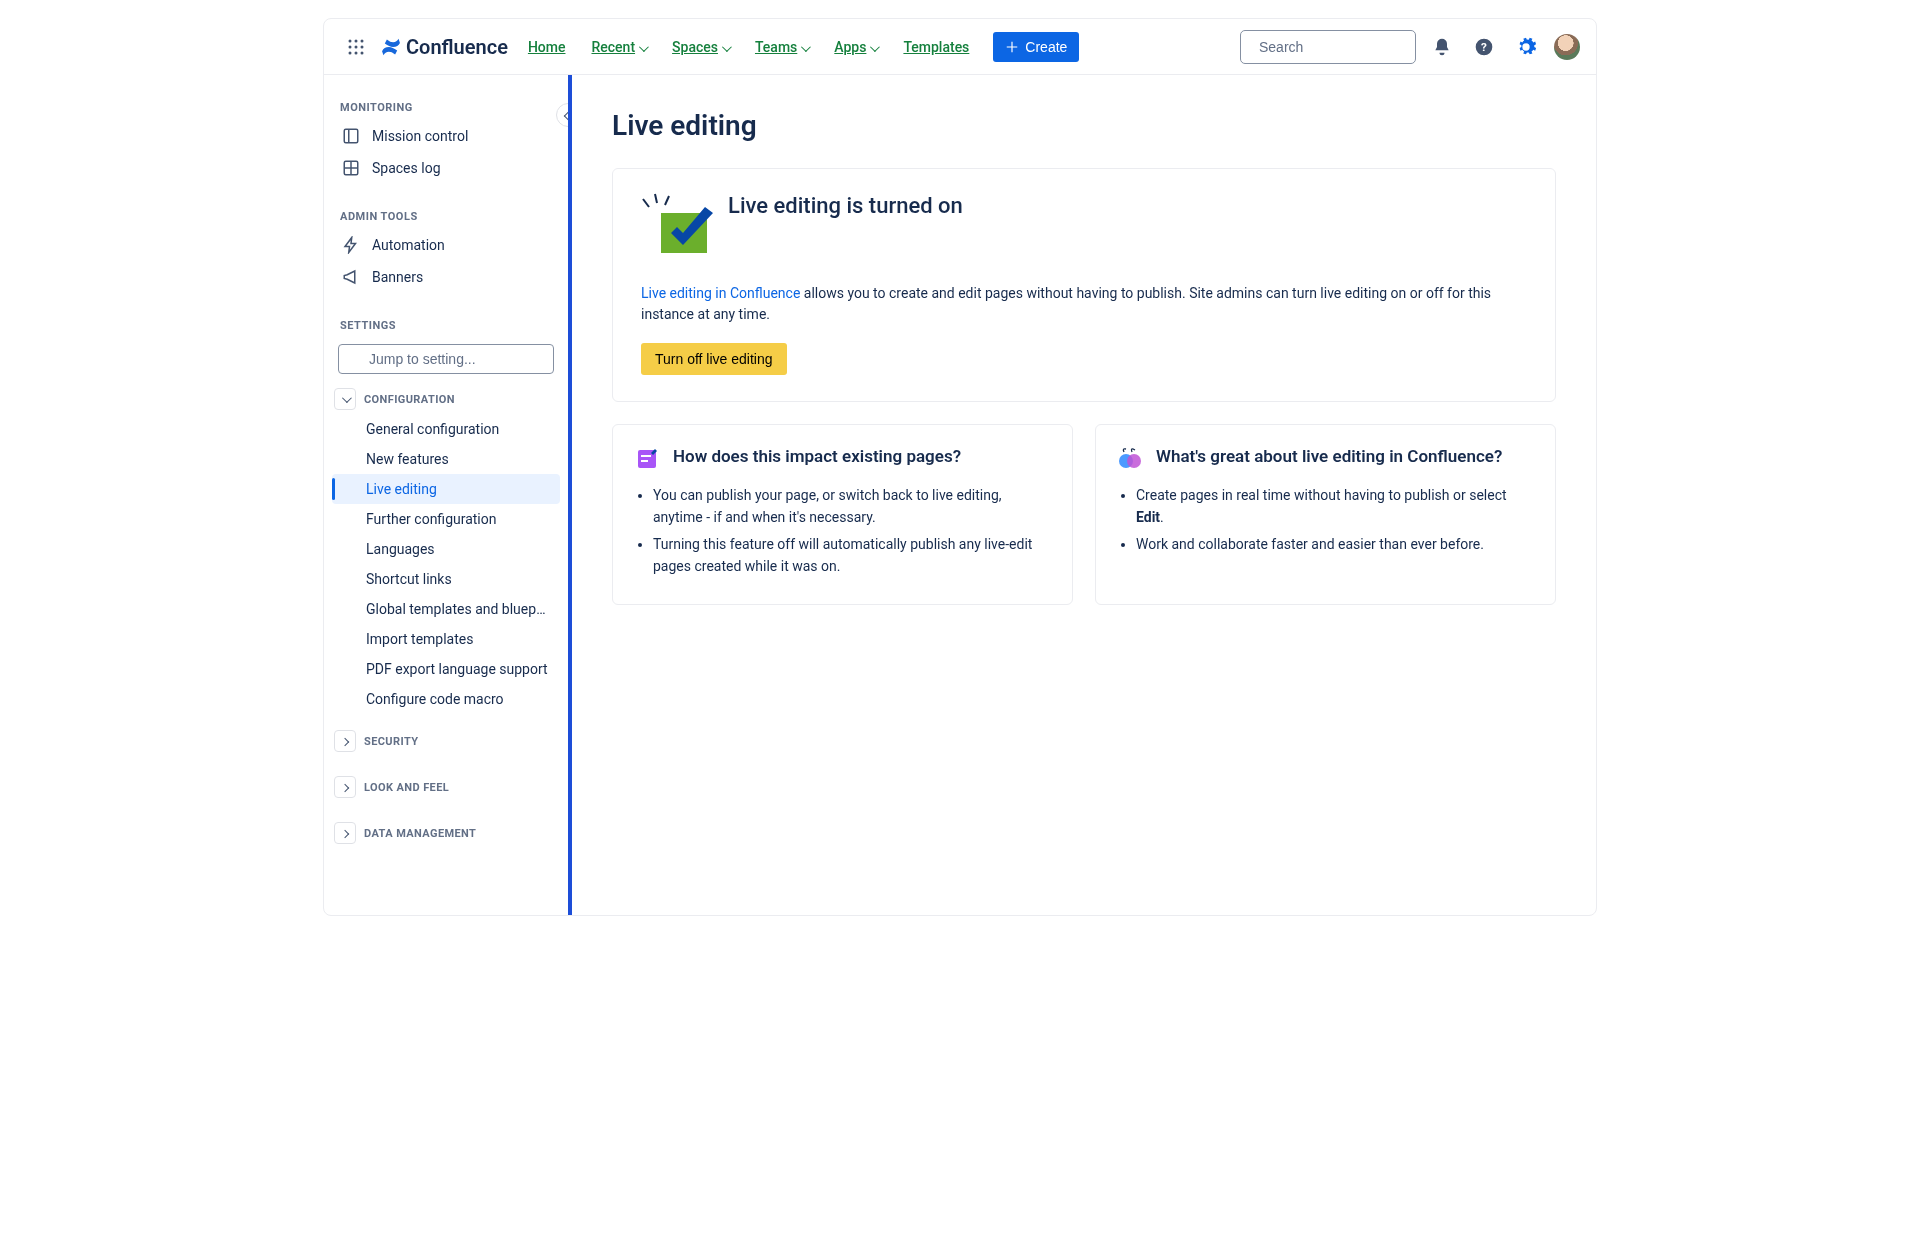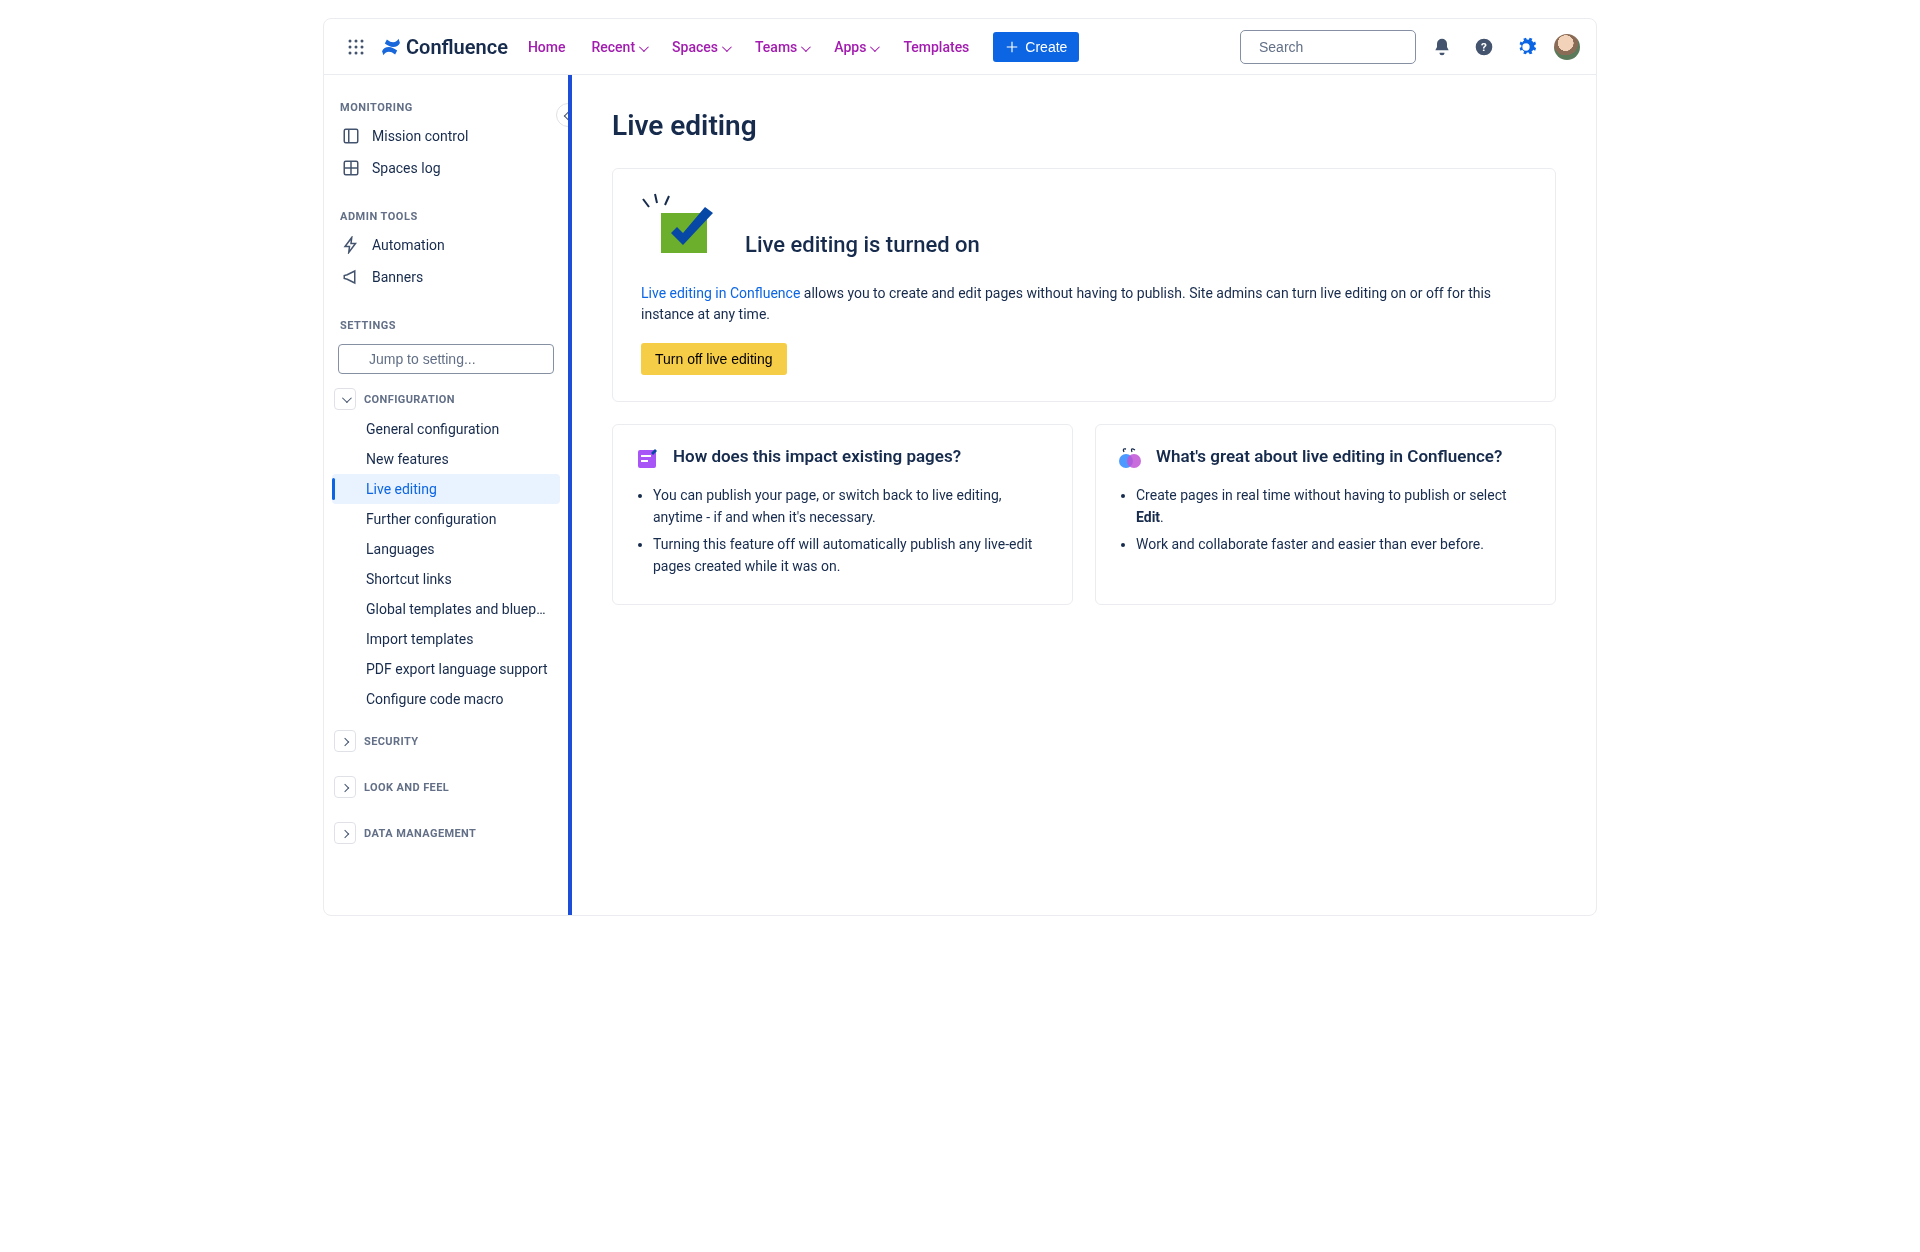--- a/index.html
+++ b/index.html
@@ -35,26 +35,27 @@
   .app-switcher svg { fill:#44546F; }
   .logo {
     display:flex; align-items:center; gap:4px;
     font-size: 20px; font-weight: 600; color:#172B4D;
     padding:0 4px 0 2px;
     cursor:pointer;
   }
   .logo svg { color:#1868DB; }
   .nav-item {
     padding: 6px 8px;
-    color:#a21caf;
+    color:#15803d;
     font-weight: 500;
     border-radius:4px;
     cursor:pointer;
     display:flex; align-items:center; gap:4px;
     margin: 0 2px;
+    text-decoration: underline;
   }
   .create-btn {
     background:#0C66E4;
     color:#fff;
     border:none;
     border-radius:3px;
     padding: 7px 12px;
     font-weight:500;
     font-size:14px;
     display:flex; align-items:center; gap:6px;
@@ -185,21 +186,21 @@
   .page-title {
     font-size:28px; font-weight:600; color:#172B4D;
     margin-bottom: 26px;
   }
   .card {
     border:1px solid #ebecf0;
     border-radius:6px;
     padding: 24px 28px 26px;
     background:#fff;
   }
-  .hero-row { display:flex; align-items:flex-end; gap:30px; margin-bottom:26px; }
+  .hero-row { display:flex; align-items:flex-start; gap:13px; margin-bottom:26px; }
   .hero-icon { width:74px; height:64px; position:relative; flex-shrink:0; }
   .hero-title { font-size:22px; font-weight:500; color:#172B4D; }
   .hero-desc { color:#172B4D; line-height:1.5; margin-bottom:18px; }
   .hero-desc a { color:#0C66E4; text-decoration:none; }
   .warn-btn {
     background:#F5CD47;
     border:none; border-radius:3px;
     padding:8px 14px;
     font-weight:500; font-size:14px;
     color:#000000;

